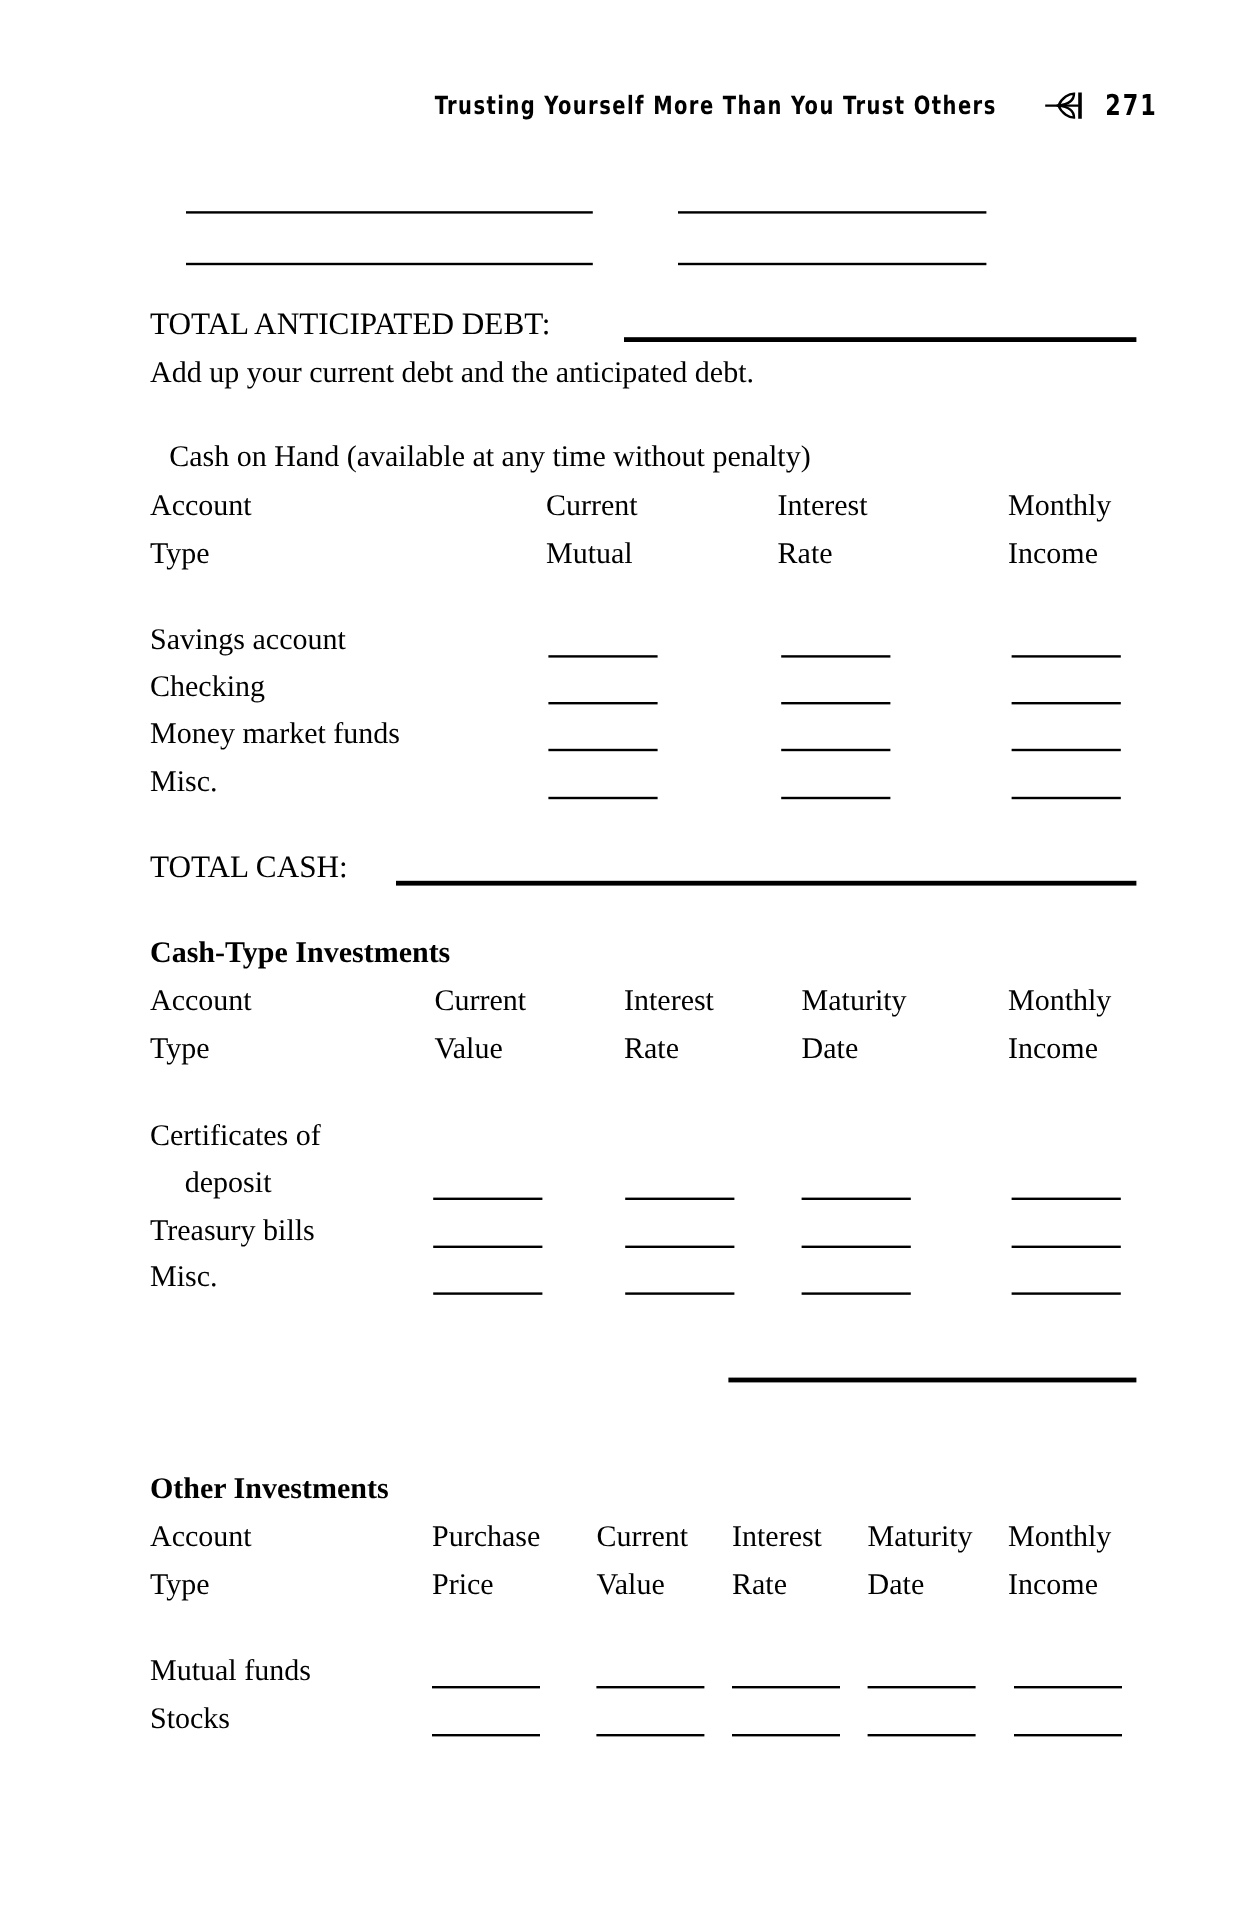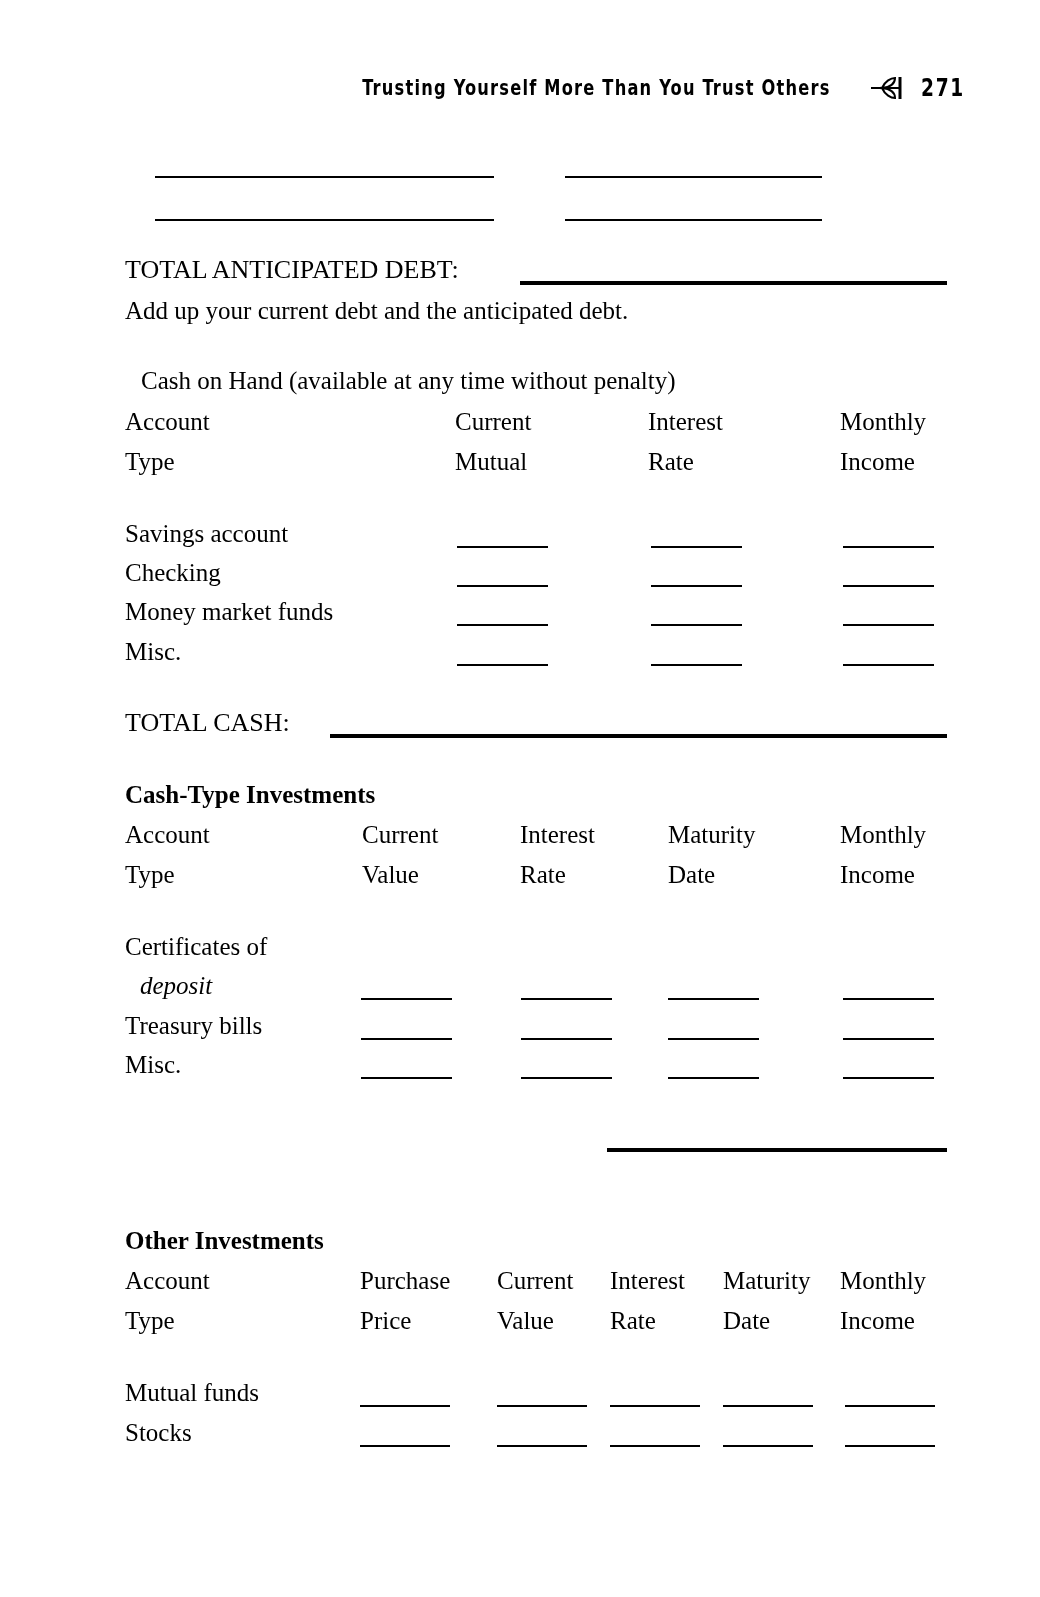--- a/index.html
+++ b/index.html
@@ -148,21 +148,21 @@
   <div class="t" style="left:668px; top:822px;">Maturity</div>
   <div class="t" style="left:840px; top:822px;">Monthly</div>
 
   <div class="t" style="left:125px; top:862px;">Type</div>
   <div class="t" style="left:362px; top:862px;">Value</div>
   <div class="t" style="left:520px; top:862px;">Rate</div>
   <div class="t" style="left:668px; top:862px;">Date</div>
   <div class="t" style="left:840px; top:862px;">Income</div>
 
   <div class="t" style="left:125px; top:934px;">Certificates of</div>
-  <div class="t" style="left:140px; top:973px;font-style:italic;">deposit</div>
+  <div class="t" style="left:154px; top:973px;">deposit</div>
   <div class="rule blank" style="left:361px; top:998px; width:91px;"></div>
   <div class="rule blank" style="left:521px; top:998px; width:91px;"></div>
   <div class="rule blank" style="left:668px; top:998px; width:91px;"></div>
   <div class="rule blank" style="left:843px; top:998px; width:91px;"></div>
 
   <div class="t" style="left:125px; top:1013px;">Treasury bills</div>
   <div class="rule blank" style="left:361px; top:1038px; width:91px;"></div>
   <div class="rule blank" style="left:521px; top:1038px; width:91px;"></div>
   <div class="rule blank" style="left:668px; top:1038px; width:91px;"></div>
   <div class="rule blank" style="left:843px; top:1038px; width:91px;"></div>

